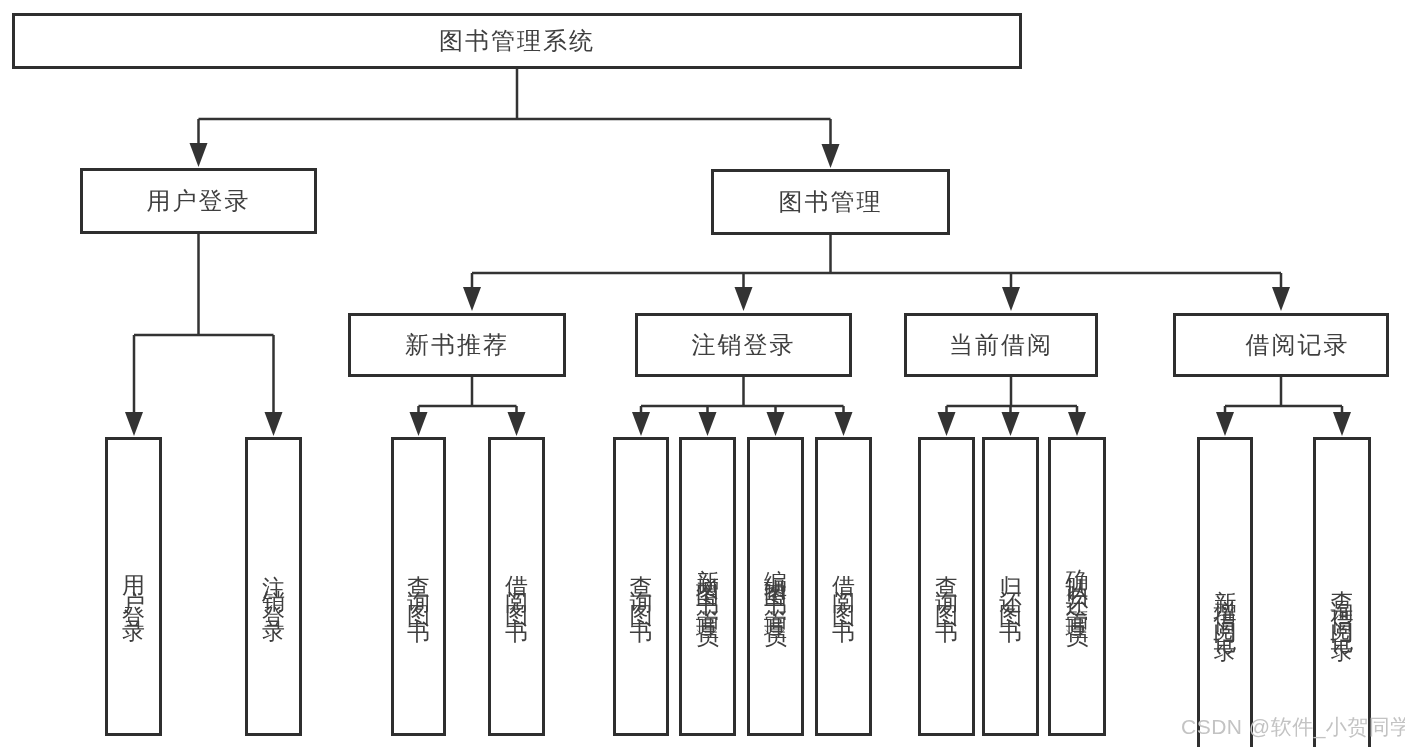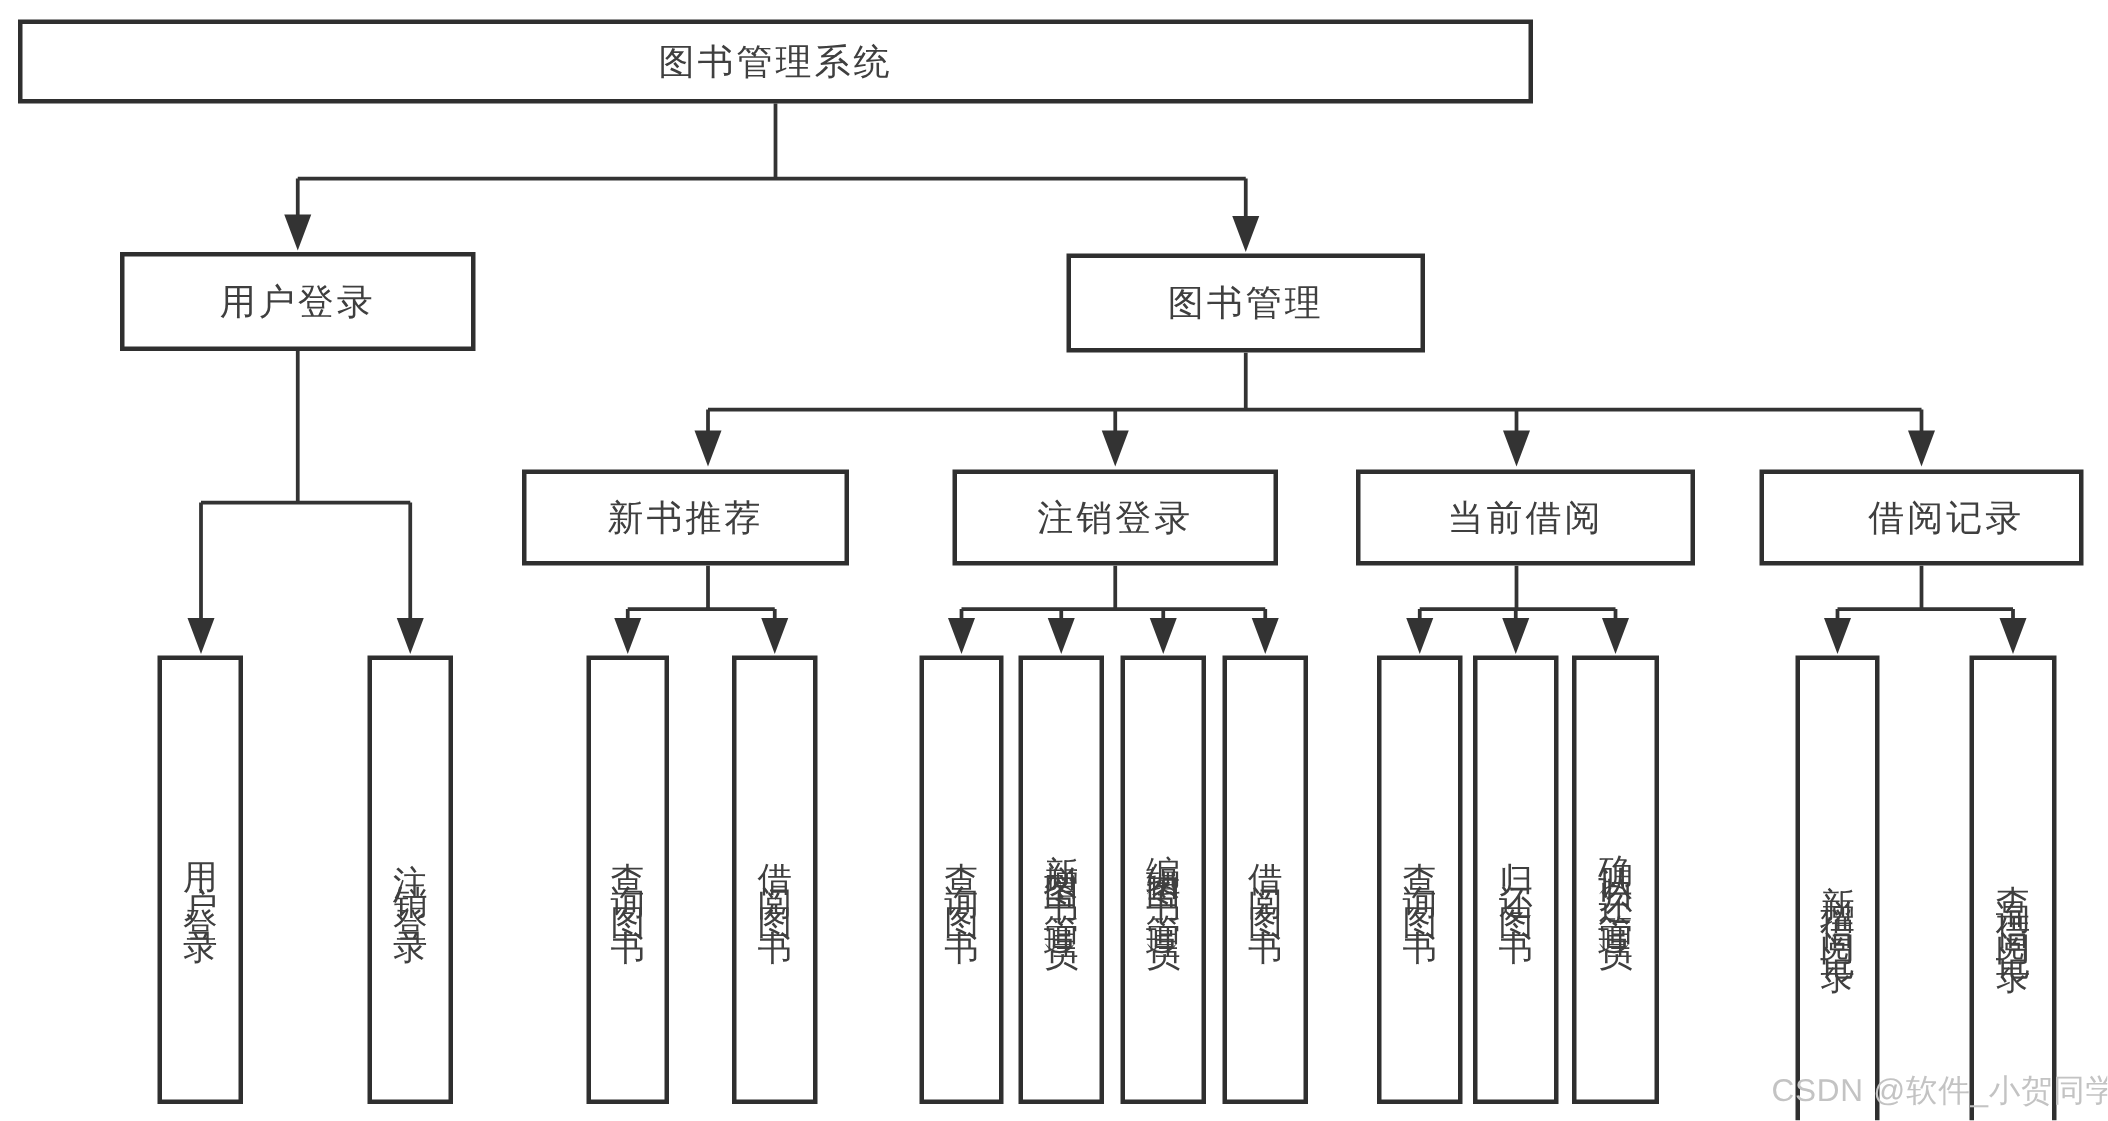--- a/index.html
+++ b/index.html
@@ -127,21 +127,21 @@
   <div class="box" style="left:711px; top:169px; width:239px; height:66px;">
     <span class="hlabel">图书管理</span>
   </div>
 
   <div class="box" style="left:348px; top:313px; width:218px; height:64px;">
     <span class="hlabel">新书推荐</span>
   </div>
   <div class="box" style="left:635px; top:313px; width:217px; height:64px;">
     <span class="hlabel">注销登录</span>
   </div>
-  <div class="box" style="left:904px; top:313px; width:226px; height:64px;">
+  <div class="box" style="left:904px; top:313px; width:194px; height:64px;">
     <span class="hlabel">当前借阅</span>
   </div>
   <div class="box" style="left:1173px; top:313px; width:216px; height:64px;padding-left:33px;">
     <span class="hlabel">借阅记录</span>
   </div>
 
   <div class="box leaf" style="left:105px; width:57px;">
     <span class="vtext gap-4">用户登录</span>
   </div>
   <div class="box leaf" style="left:245px; width:57px;">

